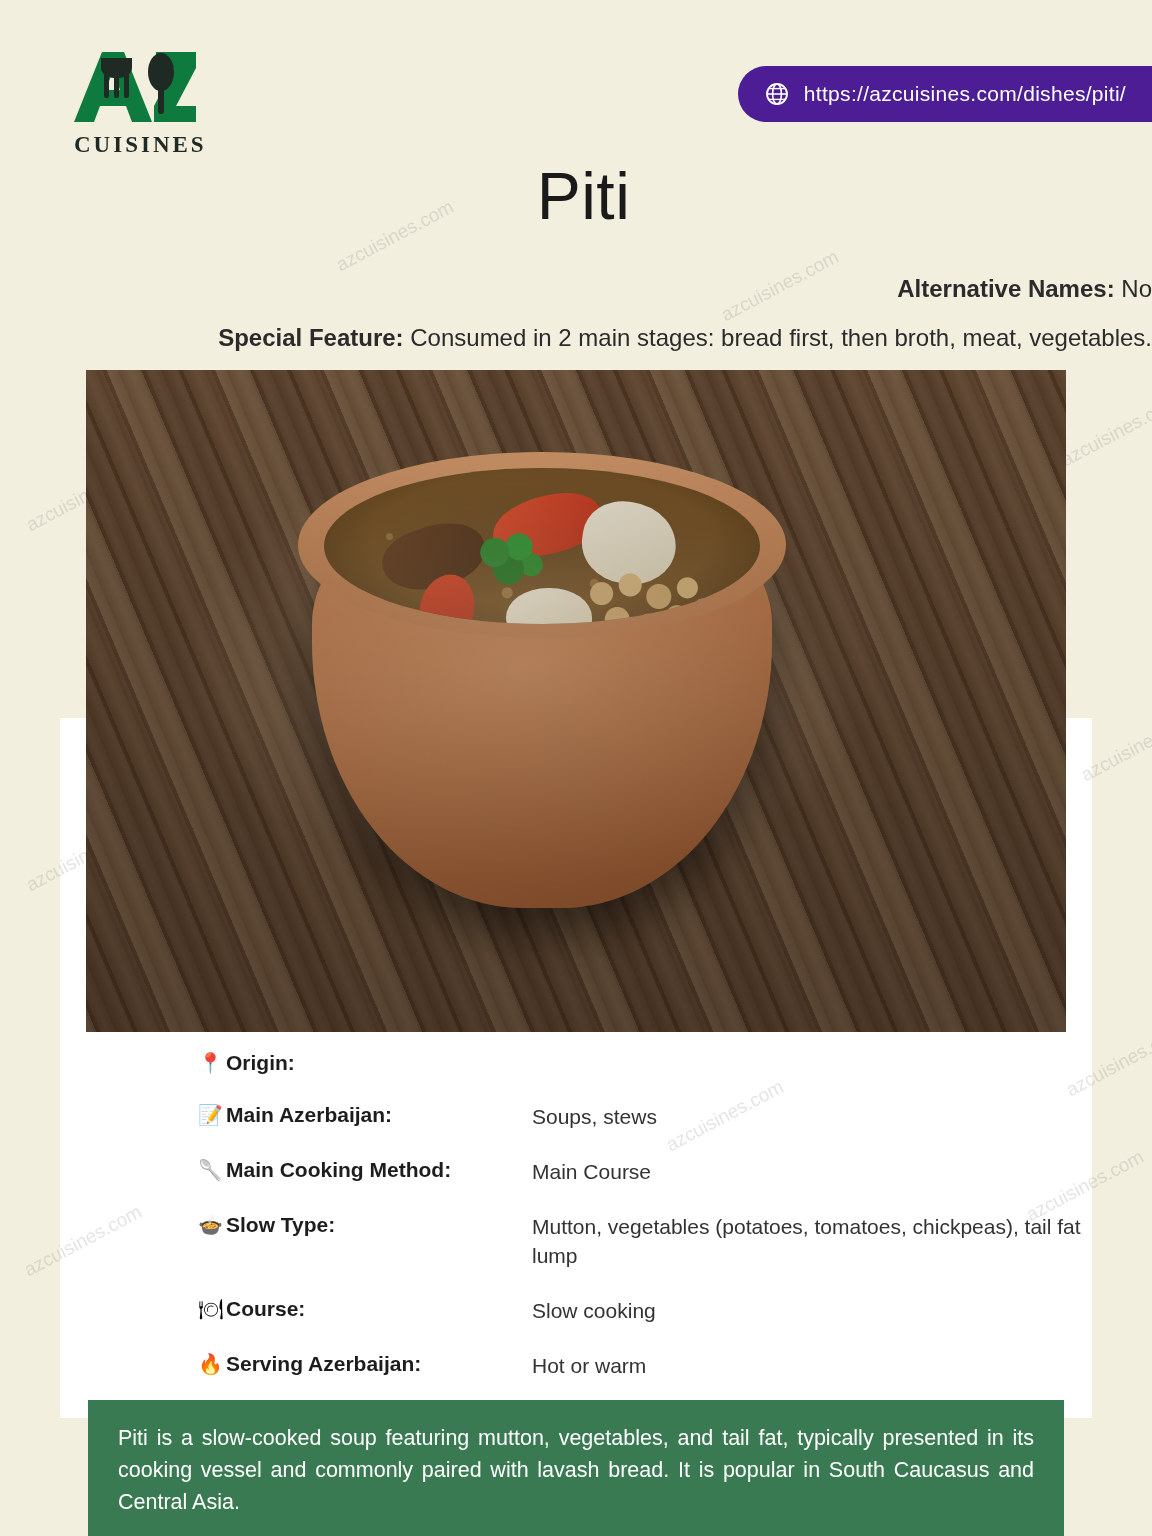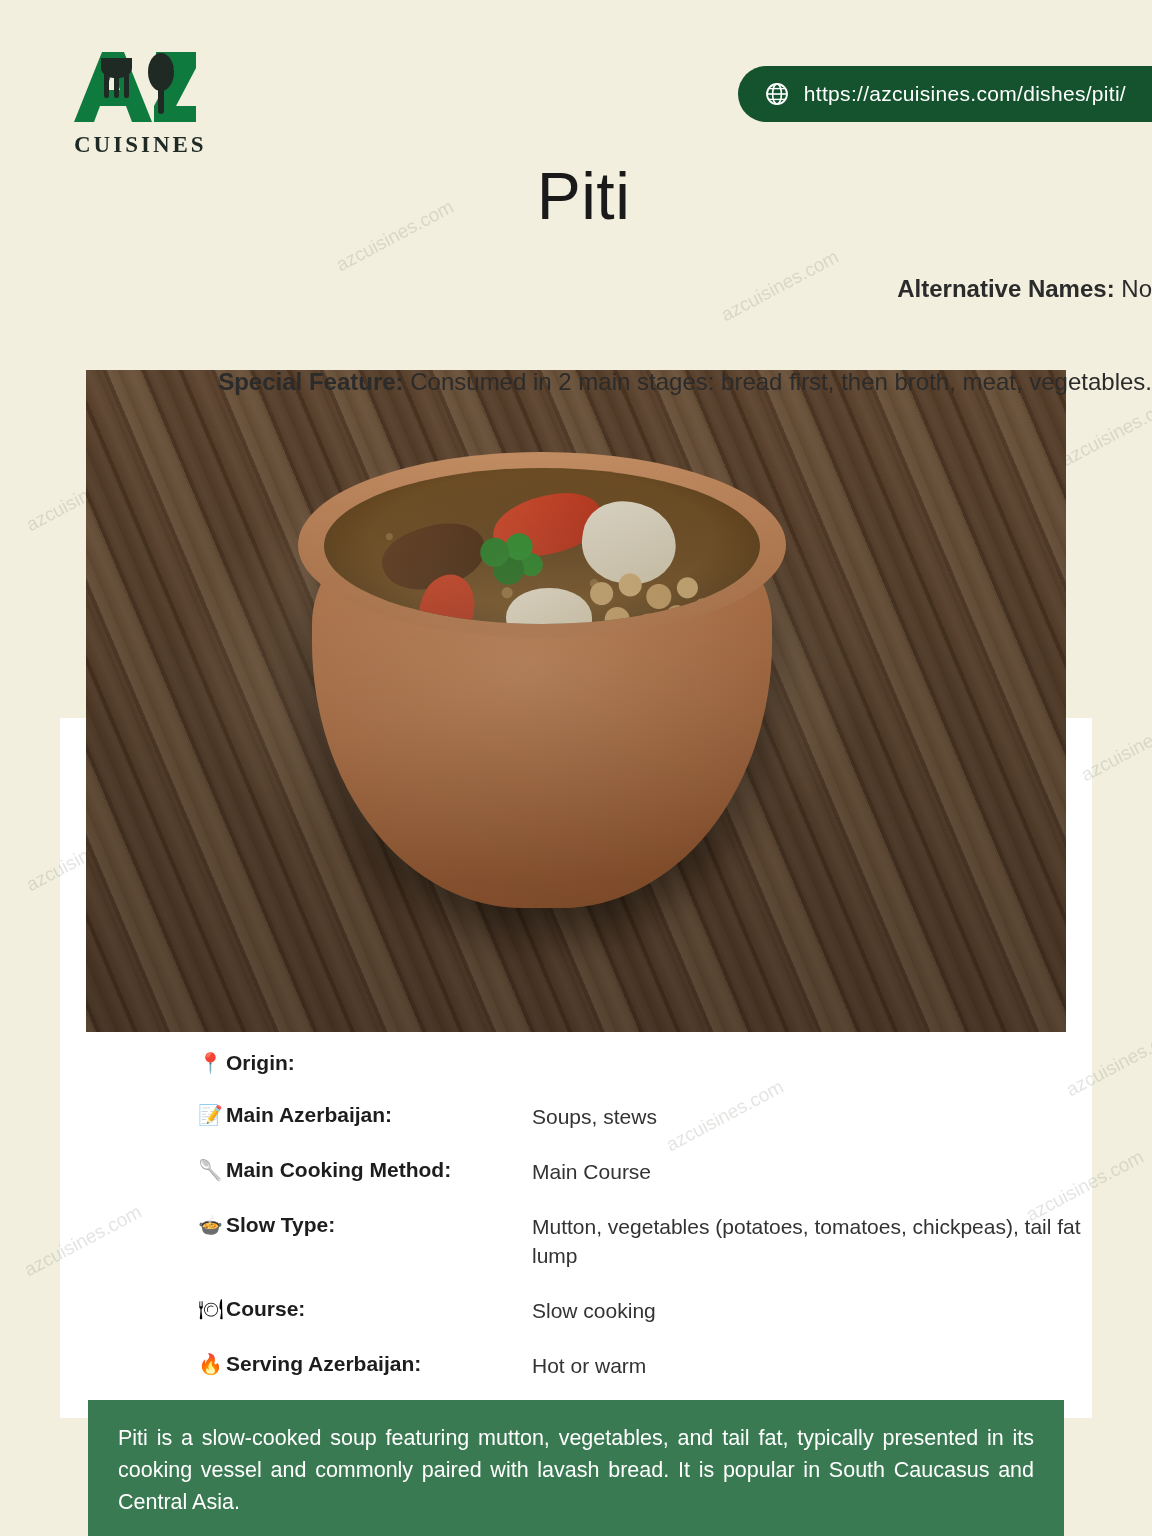--- a/index.html
+++ b/index.html
@@ -49,21 +49,21 @@
     font-weight: bold;
     letter-spacing: 3px;
     color: #1f2a24;
     font-family: Liberation Serif, serif;
   }
 
   .url-pill {
     position: absolute;
     right: 0; top: 66px;
     height: 56px;
-    background: #14532d;
+    background: #4c1d95;
     border-radius: 28px 0 0 28px;
     display: flex;
     align-items: center;
     padding: 0 26px 0 28px;
     z-index: 10;
   }
   .url-pill .globe {
     width: 22px; height: 22px;
     margin-right: 16px;
     flex: 0 0 auto;
@@ -89,21 +89,21 @@
   .subline {
     position: absolute;
     left: 0; right: 0;
     text-align: right;
     font-size: 24px;
     color: #2b2b2b;
     z-index: 8;
   }
   .subline b { font-weight: bold; }
   .alt-names { top: 275px; }
-  .special-feature { top: 324px; margin-top: 44px; }
+  .special-feature { top: 324px; }
 
   
   .card {
     position: absolute;
     left: 60px; top: 718px;
     width: 1032px; height: 700px;
     background: #ffffff;
     z-index: 2;
   }
 

